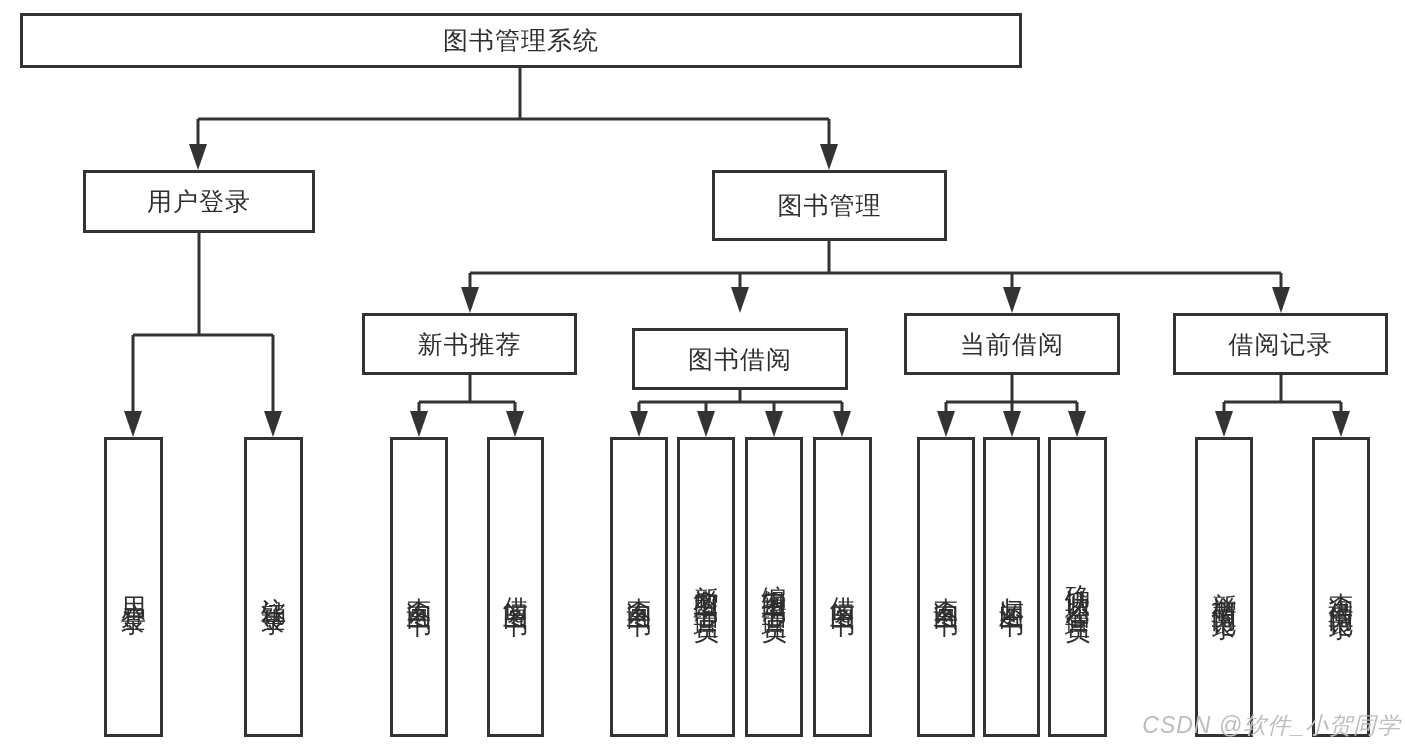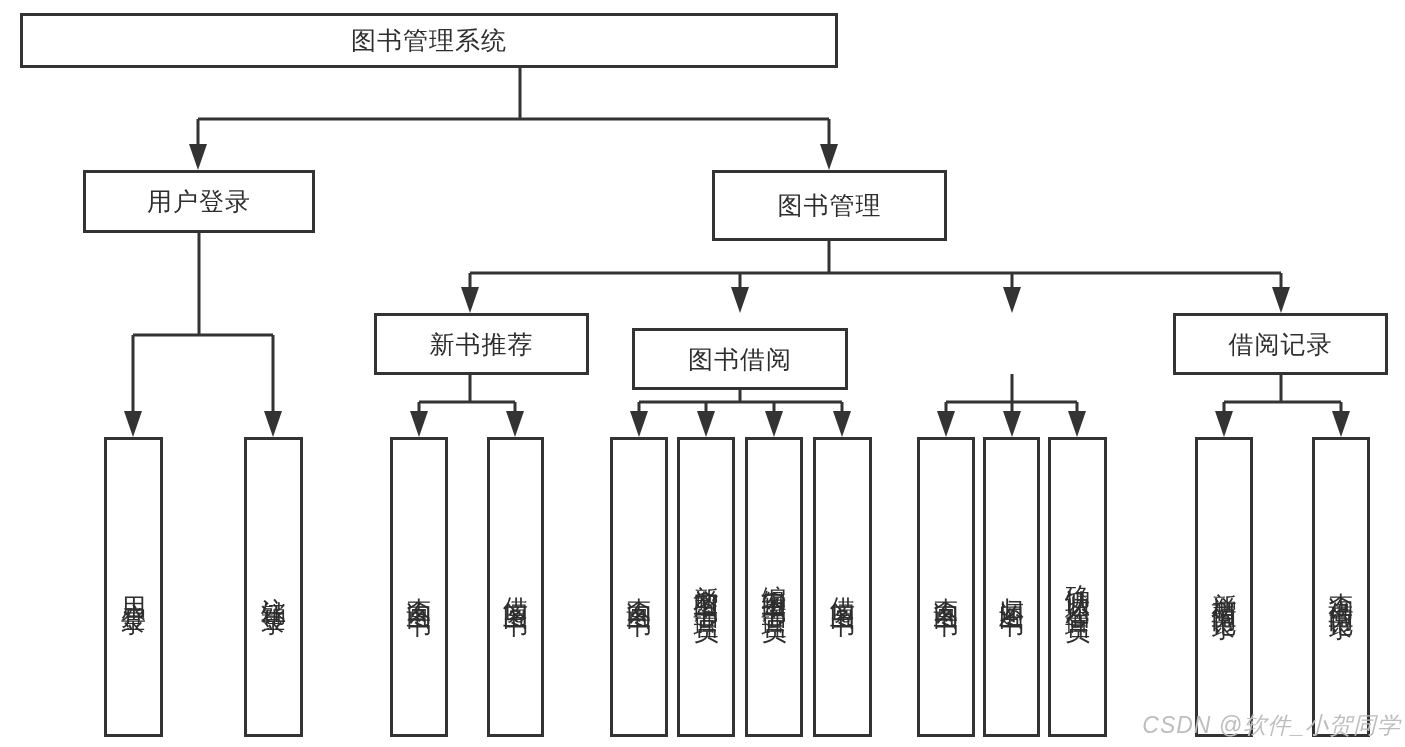--- a/index.html
+++ b/index.html
@@ -120,37 +120,40 @@
       <polygon points="1077,437 1068,411 1086,411"></polygon>
     </g>
 
     <g>
       <path d="M1281 375 V402 M1224 402 H1341 M1224 402 V417 M1341 402 V417"></path>
       <polygon points="1224,437 1215,411 1233,411"></polygon>
       <polygon points="1341,437 1332,411 1350,411"></polygon>
     </g>
   </svg>
 
-  <div class="hbox" style="left:20px; top:13px; width:818px; height:55px;">
+  <div class="hbox" style="left:20px; top:13px; width:1002px; height:55px;">
     <span class="lbl">图书管理系统</span>
   </div>
 
   <div class="hbox" style="left:83px; top:170px; width:232px; height:63px;">
     <span class="lbl">用户登录</span>
   </div>
   <div class="hbox" style="left:712px; top:170px; width:235px; height:71px;">
     <span class="lbl">图书管理</span>
   </div>
 
-  <div class="hbox" style="left:362px; top:313px; width:215px; height:62px;margin-left:12px;">
+  <div class="hbox" style="left:362px; top:313px; width:215px; height:62px;">
     <span class="lbl">新书推荐</span>
   </div>
   <div class="hbox" style="left:632px; top:328px; width:216px; height:62px;">
     <span class="lbl">图书借阅</span>
   </div>
+  <div class="hbox" style="left:904px; top:313px; width:216px; height:62px;">
+    <span class="lbl">当前借阅</span>
+  </div>
   <div class="hbox" style="left:1173px; top:313px; width:215px; height:62px;">
     <span class="lbl">借阅记录</span>
   </div>
 
   <div class="vbox" style="left:104px; width:59px;">
     <span class="vlbl">用户登录</span>
   </div>
   <div class="vbox" style="left:244px; width:59px;">
     <span class="vlbl">注销登录</span>
   </div>

